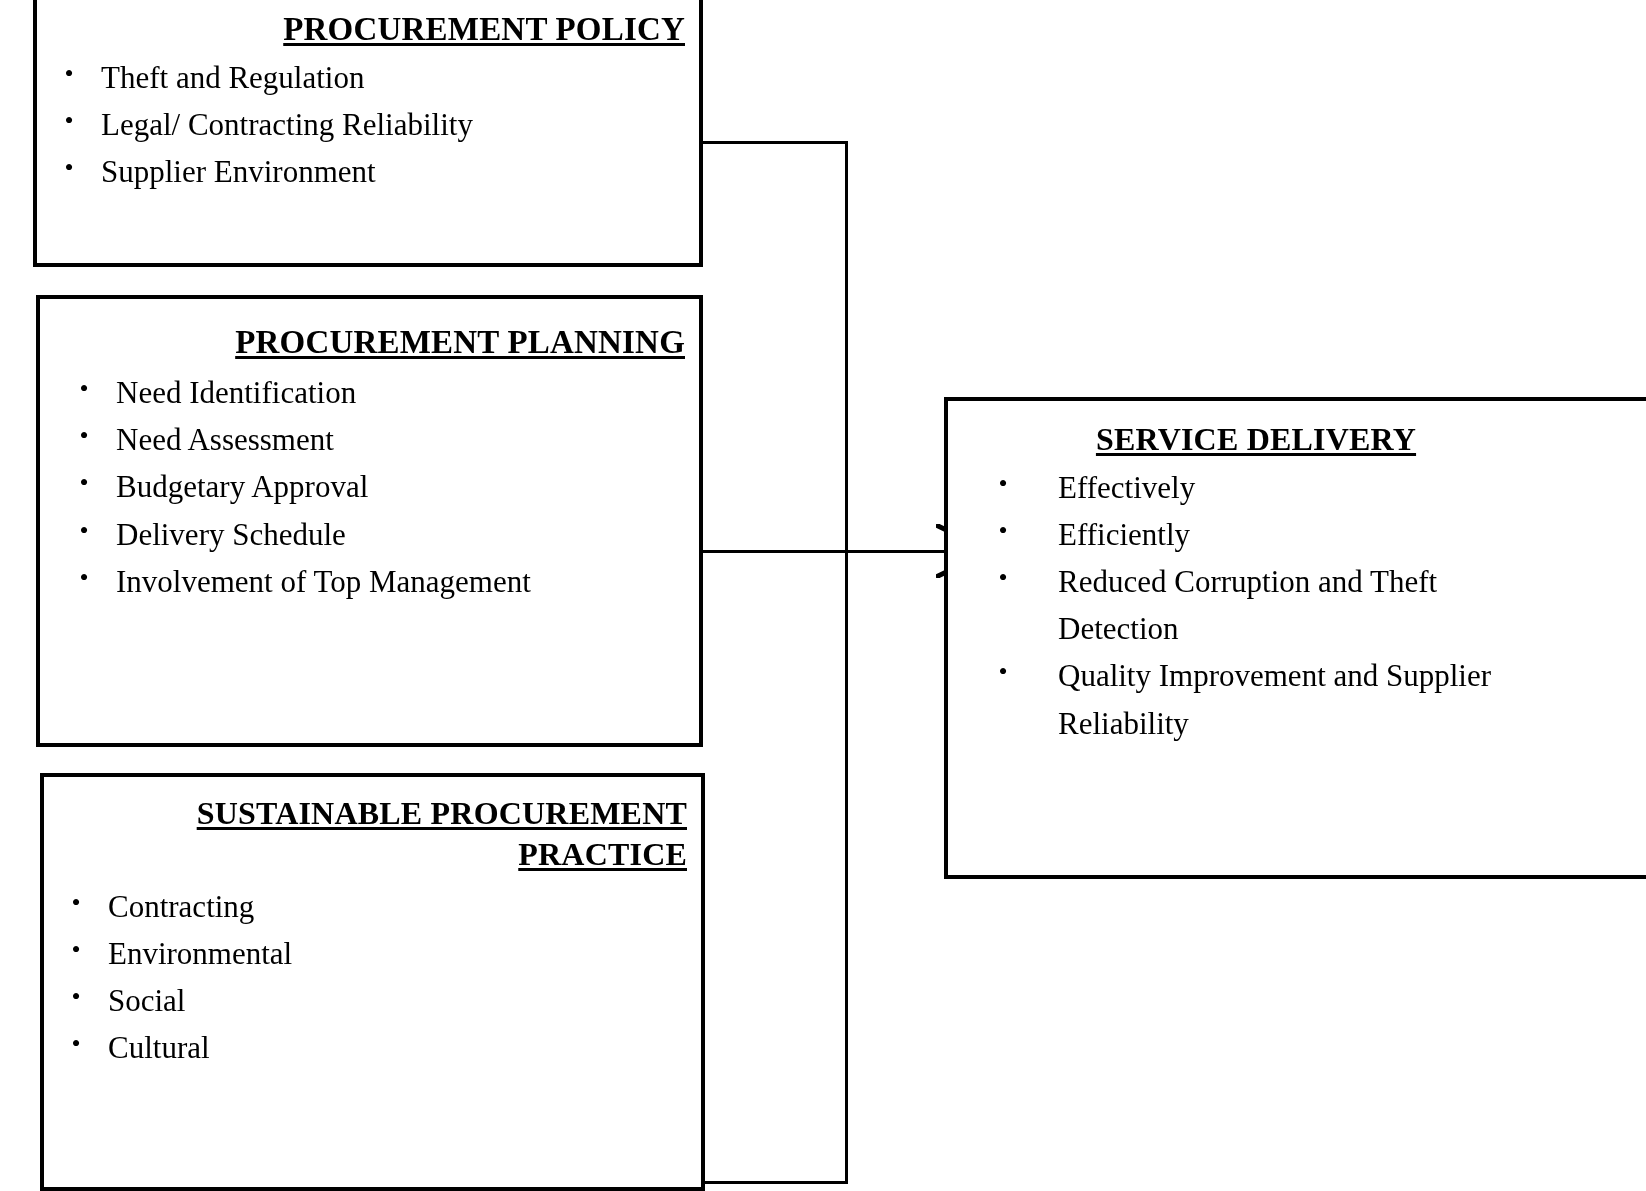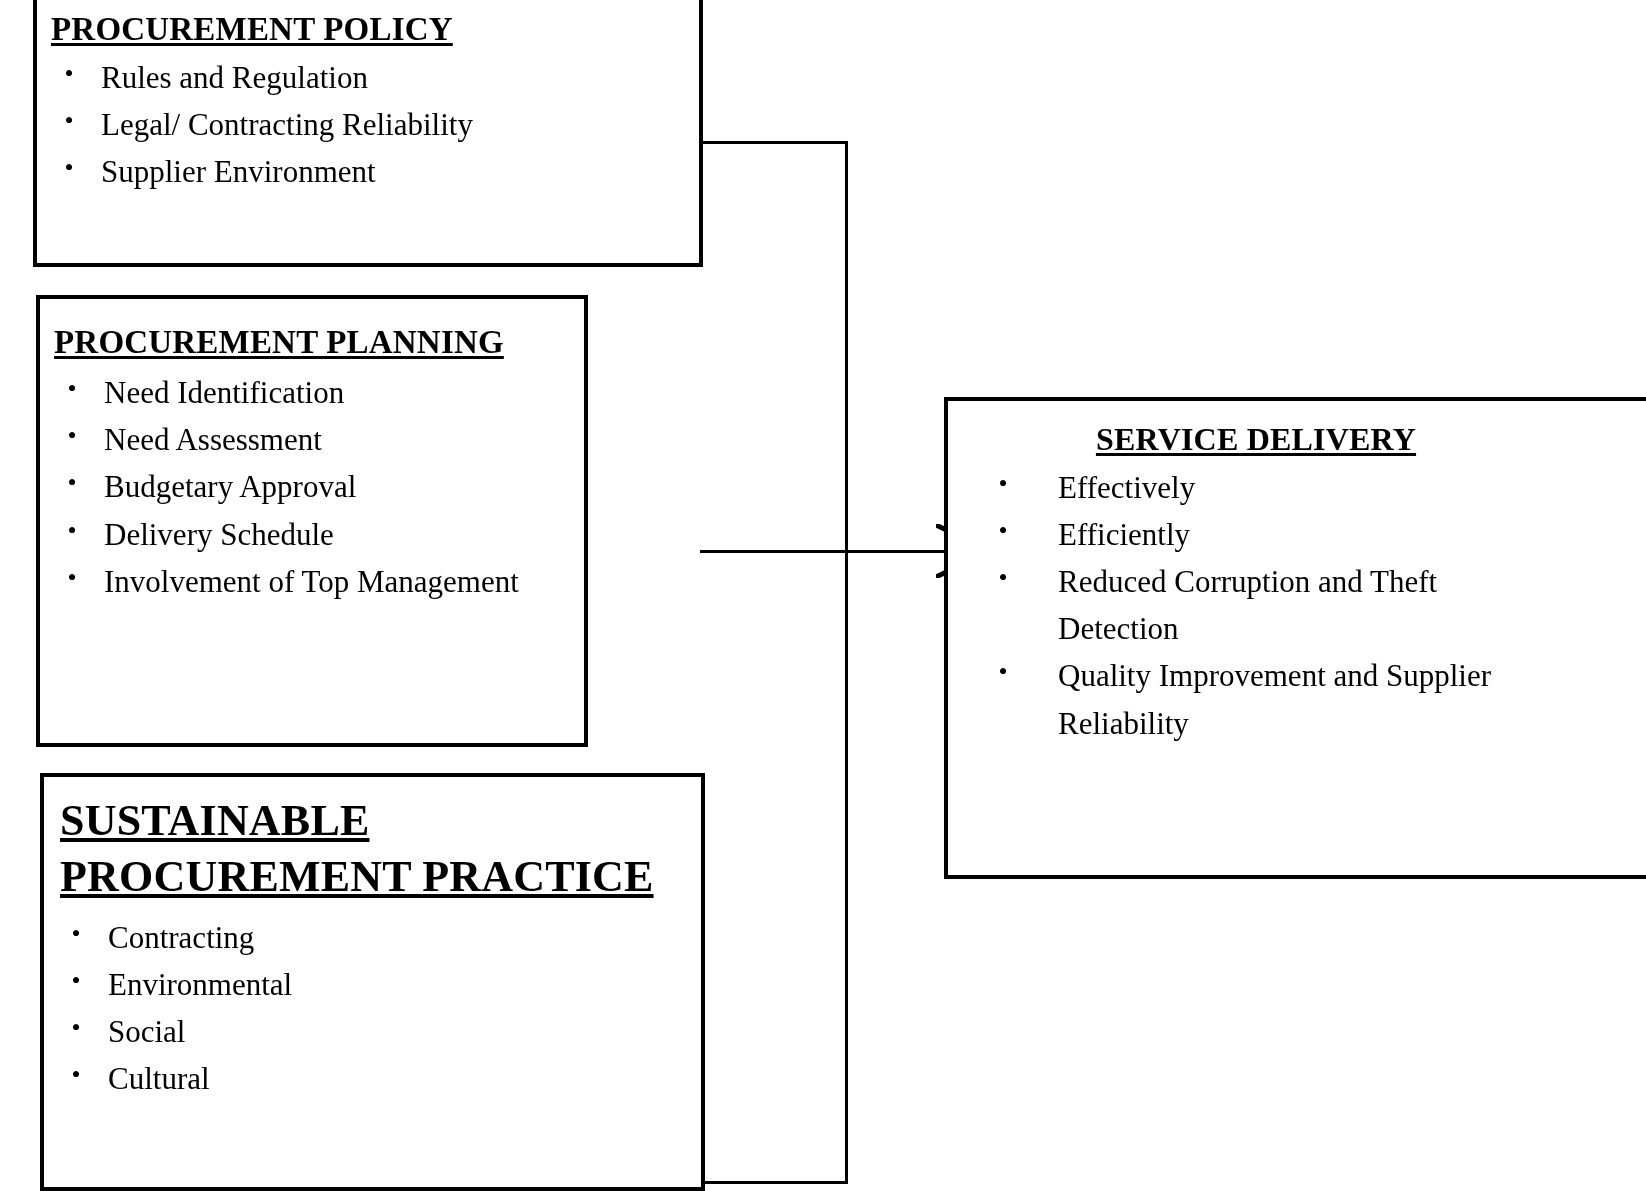--- a/index.html
+++ b/index.html
@@ -20,21 +20,21 @@
 
   
   .node-box {
     position: absolute;
     box-sizing: border-box;
     border: 4px solid #000000;
     background: #ffffff;
   }
 
   .node-title {
-    text-align: left;
+    text-align: right;
     font-weight: bold;
     text-decoration: underline;
     text-underline-offset: 3px;
     font-size: 32px;
     line-height: 1.28;
     letter-spacing: 0.2px;
     margin: 0;
     padding: 0 14px;
   }
 
@@ -80,37 +80,38 @@
   }
   #box-policy .node-inner { padding-top: 64px; }
   #box-policy .node-title { font-size: 33px; }
   #box-policy .bullet-dot { width: 64px; }
   #box-policy .node-list { margin-top: 4px; }
 
   
   #box-planning {
     left: 36px;
     top: 295px;
-    width: 552px;
+    width: 667px;
     height: 452px;
+    padding-left: 12px;
   }
   #box-planning .node-inner { padding-top: 22px; }
   #box-planning .node-title { font-size: 33px; }
   #box-planning .node-list { margin-top: 6px; }
   #box-planning .bullet-dot { width: 64px; }
 
   
   #box-sustainable {
     left: 40px;
     top: 773px;
     width: 665px;
     height: 418px;
   }
   #box-sustainable .node-inner { padding-top: 16px; }
-  #box-sustainable .node-title { font-size: 44px; padding-left: 16px; }
+  #box-sustainable .node-title { font-size: 32px; padding-left: 16px; }
   #box-sustainable .node-list { margin-top: 8px; }
   #box-sustainable .bullet-dot { width: 64px; }
 
   
   #box-service {
     left: 944px;
     top: 397px;
     width: 760px;
     height: 482px;
   }
@@ -158,21 +159,21 @@
     </svg>
   </div>
 
   <div class="node-box" id="box-policy">
     <div class="node-inner">
       <div class="node-title">PROCUREMENT POLICY</div>
       <ul class="node-list">
         <li>
           <div class="bullet-row">
             <span class="bullet-dot">•</span>
-            <span class="bullet-text">Rules and Regulation</span>
+            <span class="bullet-text">Theft and Regulation</span>
           </div>
         </li>
         <li>
           <div class="bullet-row">
             <span class="bullet-dot">•</span>
             <span class="bullet-text">Legal/ Contracting Reliability</span>
           </div>
         </li>
         <li>
           <div class="bullet-row">

